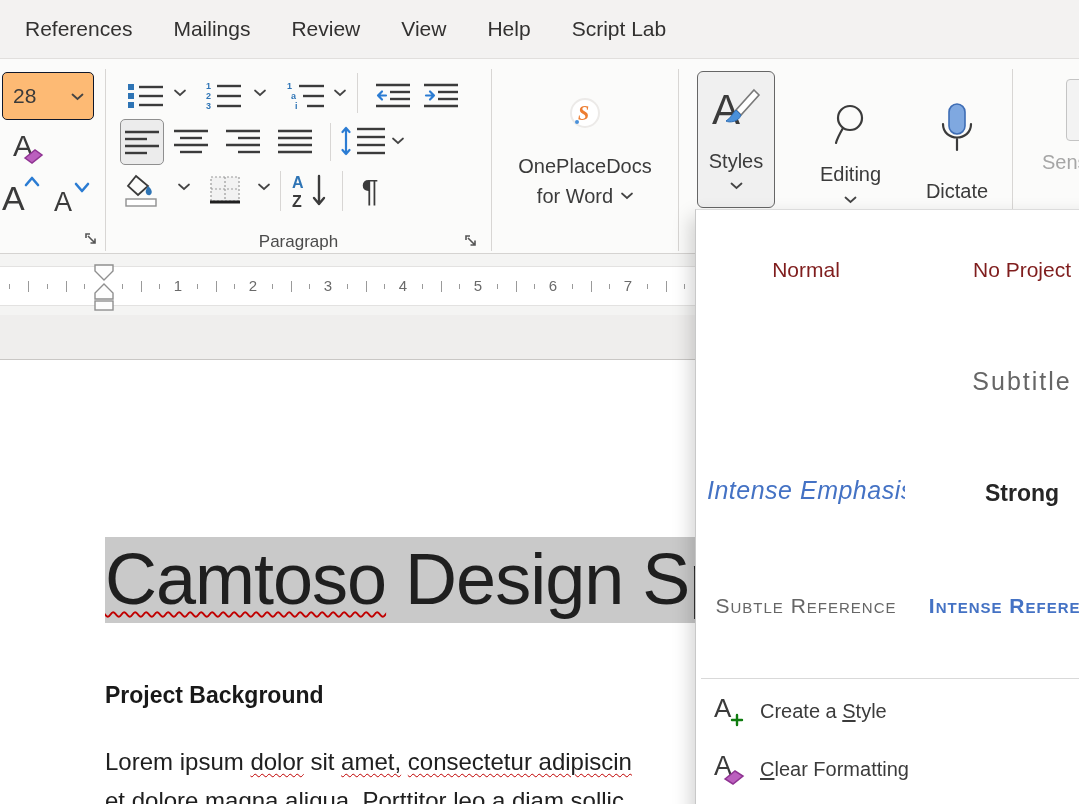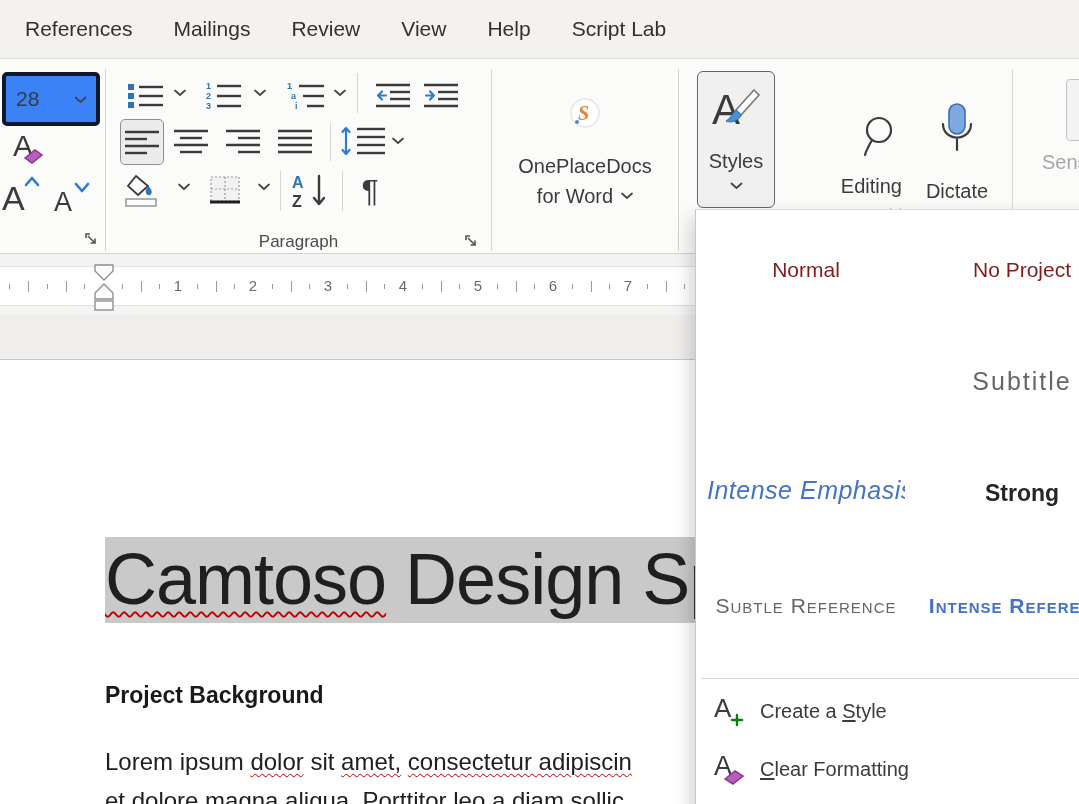--- a/index.html
+++ b/index.html
@@ -13,21 +13,21 @@
   .menubar{left:0;top:0;width:1079px;height:58px;background:#f3f2f1;border-bottom:1px solid #e1dfdd;display:flex;align-items:center;}
   .tab{font-size:21px;color:#323130;margin-right:41px;white-space:nowrap;cursor:default;}
   .tab:first-child{margin-left:25px;}
   
   .ribbon{left:0;top:59px;width:1079px;height:195px;background:#fbfbfa;}
   .ribbon-bottom{left:0;top:253px;width:695px;height:1px;background:#d5d3d1;}
   .vsep{position:absolute;width:1px;background:#d8d6d4;}
   .grouplabel{position:absolute;font-size:17px;color:#4b4b4b;text-align:center;}
   .btn{position:absolute;display:flex;align-items:center;justify-content:center;}
   .biglabel{font-size:20px;color:#3b3b3b;white-space:nowrap;}
-  .combo{position:absolute;left:2px;top:13px;width:90px;height:46px;border:4px solid #0f172a;border-radius:5px;background:#3b82f6;display:flex;align-items:center;}
+  .combo{position:absolute;left:2px;top:13px;width:90px;height:46px;border:1px solid #0f172a;border-radius:5px;background:#fdba74;display:flex;align-items:center;}
   .combo .val{font-size:21px;color:#3a3a3a;margin-left:10px;flex:1;}
   .selbox{border:1px solid #8f8f8f;border-radius:5px;background:#ececec;}
   .stylesbtn{left:697px;top:12px;width:76px;height:135px;border:1px solid #666;border-radius:6px;background:#f0f0f0;display:flex;flex-direction:column;align-items:center;}
   .graytxt{color:#a6a6a6;}
   
   .rulerstrip{left:0;top:254px;width:1079px;height:61px;background:#f4f4f3;}
   .rulerband{position:absolute;left:0;top:12px;width:1079px;height:38px;background:#ffffff;border-top:1px solid #e3e2e1;border-bottom:1px solid #e3e2e1;}
   .tick{position:absolute;width:1px;background:#9a9a9a;}
   .tick.quarter{top:17px;height:5px;}
   .tick.half{top:14px;height:11px;}
@@ -289,21 +289,21 @@
         <text x="2" y="40" font-size="42" fill="#3b3b3b" font-family="Liberation Sans, sans-serif">A</text>
         <path d="M44 6 L49 11 L31 31 L26 26 Z" fill="#ffffff" stroke="#7a7a7a" stroke-width="1.6"></path>
         <path d="M26 26 L31 31 C29 38 19 39 16 37 C21 34 22 30 26 26 Z" fill="#4a90d9" stroke="#2f6db3" stroke-width="1"></path>
       </svg>
       <div class="biglabel" style="margin-top:14px;">Styles</div>
       <svg width="13" height="8" viewBox="0 0 13 8" style="margin-top:9px;">
           <polyline points="1.5,1.5 6.5,6 11.5,1.5" fill="none" stroke="#444" stroke-width="1.8" stroke-linecap="round"></polyline>
         </svg>
     </div>
 
-    <div class="btn" style="left:799px;top:20px;width:103px;height:170px;flex-direction:column;align-items:flex-end;">
+    <div class="btn" style="left:799px;top:8px;width:103px;height:170px;flex-direction:column;">
       <svg width="44" height="46" viewBox="0 0 44 46" style="margin-top:2px;">
         <circle cx="21" cy="15" r="12" fill="none" stroke="#3b3b3b" stroke-width="2.2"></circle>
         <path d="M14 25 C10 32 8 36 7 40" fill="none" stroke="#3b3b3b" stroke-width="2.2" stroke-linecap="round"></path>
       </svg>
       <div class="biglabel" style="margin-top:14px;">Editing</div>
       <svg width="13" height="8" viewBox="0 0 13 8" style="margin-top:10px;">
           <polyline points="1.5,1.5 6.5,6 11.5,1.5" fill="none" stroke="#444" stroke-width="1.8" stroke-linecap="round"></polyline>
         </svg>
     </div>
 

